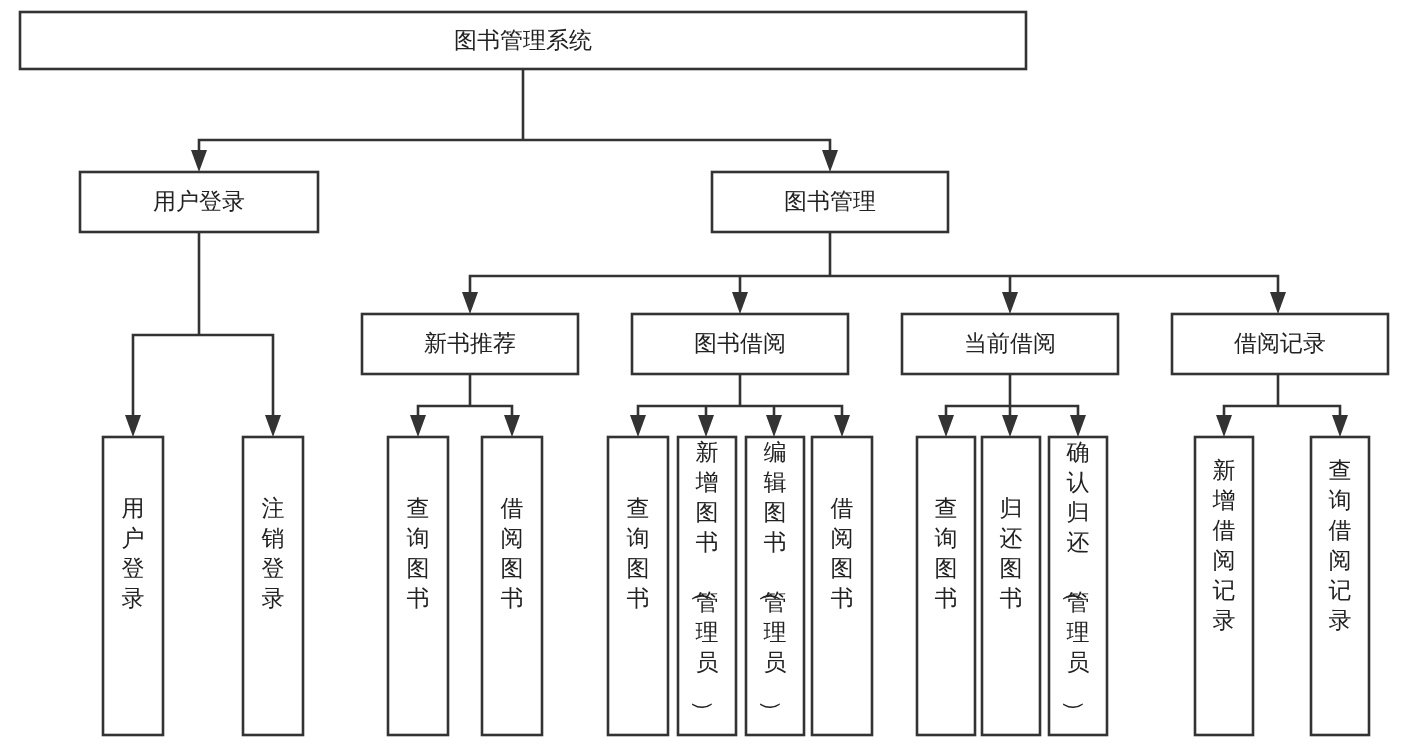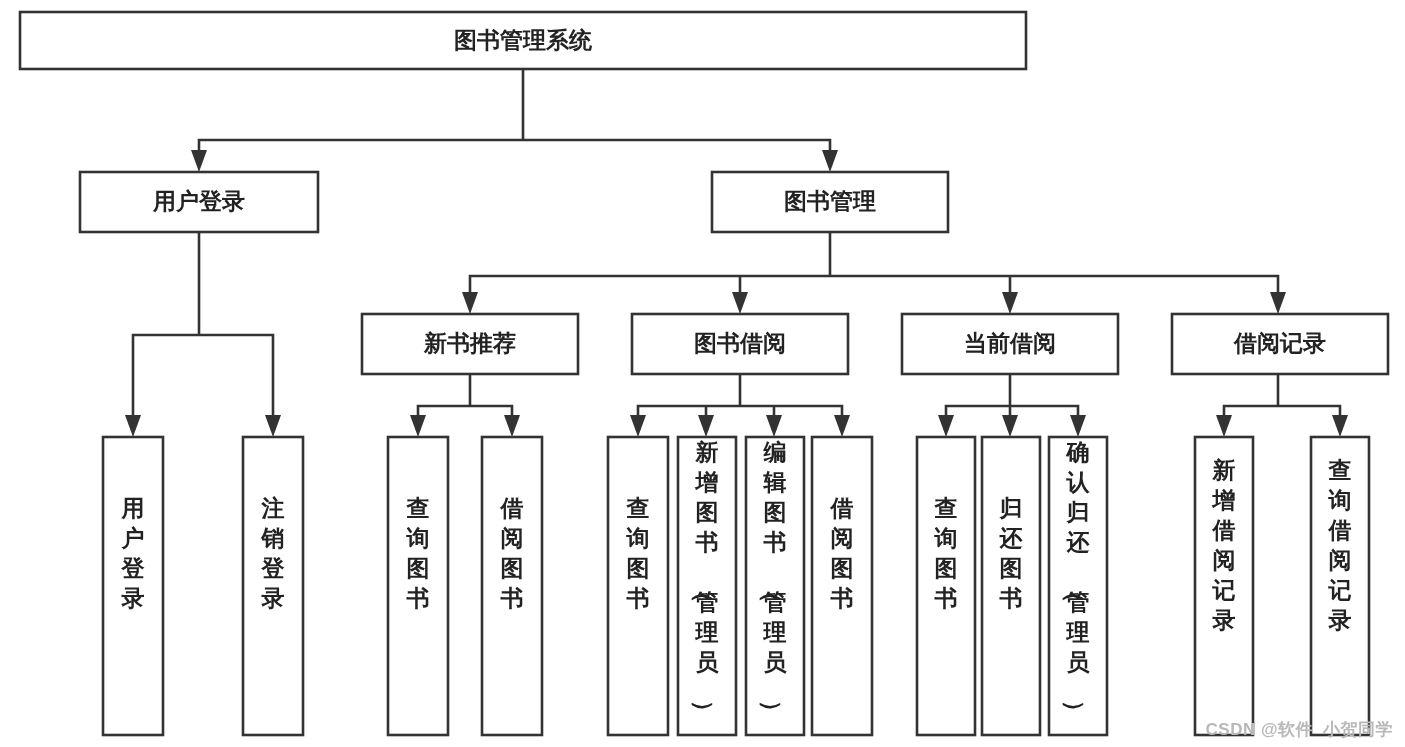--- a/index.html
+++ b/index.html
@@ -9,21 +9,20 @@
   }
   body {
     font-family: "Liberation Sans", "DejaVu Sans", sans-serif;
   }
   #diagram-root {
     position: relative;
     width: 1405px;
     height: 747px;
     background: #ffffff;
     overflow: hidden;
-    font-weight: bold;
   }
   svg#flow {
     position: absolute;
     left: 0;
     top: 0;
     width: 1405px;
     height: 747px;
     display: block;
   }
   .node-box {
@@ -203,15 +202,14 @@
       <text class="node-label-vertical" x="1224" y="478"><tspan x="1224" dy="0">新</tspan><tspan x="1224" dy="30">增</tspan><tspan x="1224" dy="30">借</tspan><tspan x="1224" dy="30">阅</tspan><tspan x="1224" dy="30">记</tspan><tspan x="1224" dy="30">录</tspan></text>
     </g>
 
     <g>
       <rect class="node-box" x="1311" y="437" width="58" height="298"></rect>
       <text class="node-label-vertical" x="1340" y="478"><tspan x="1340" dy="0">查</tspan><tspan x="1340" dy="30">询</tspan><tspan x="1340" dy="30">借</tspan><tspan x="1340" dy="30">阅</tspan><tspan x="1340" dy="30">记</tspan><tspan x="1340" dy="30">录</tspan></text>
     </g>
 
   </svg>
 
-  <div class="watermark">CSDN @软件_小贺同学</div>
 
 </div>
 
 </body></html>

